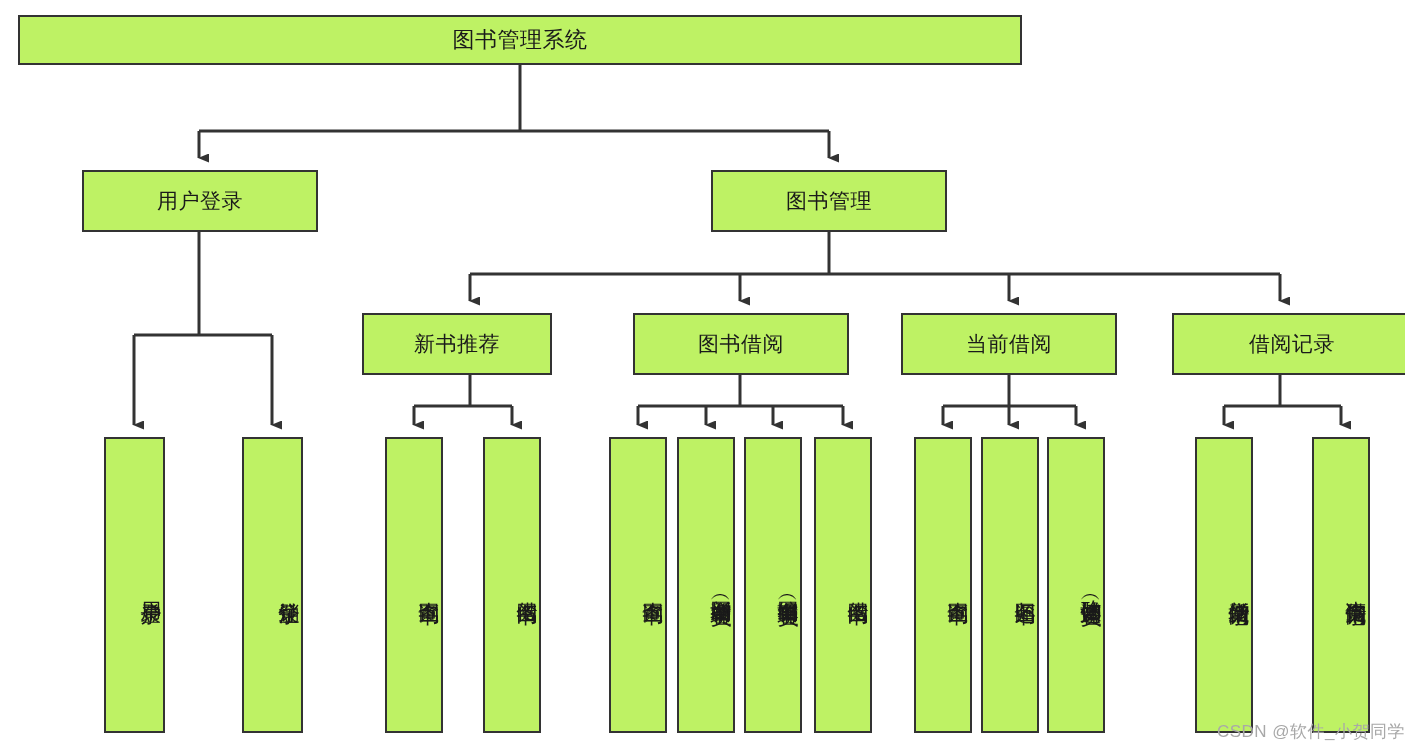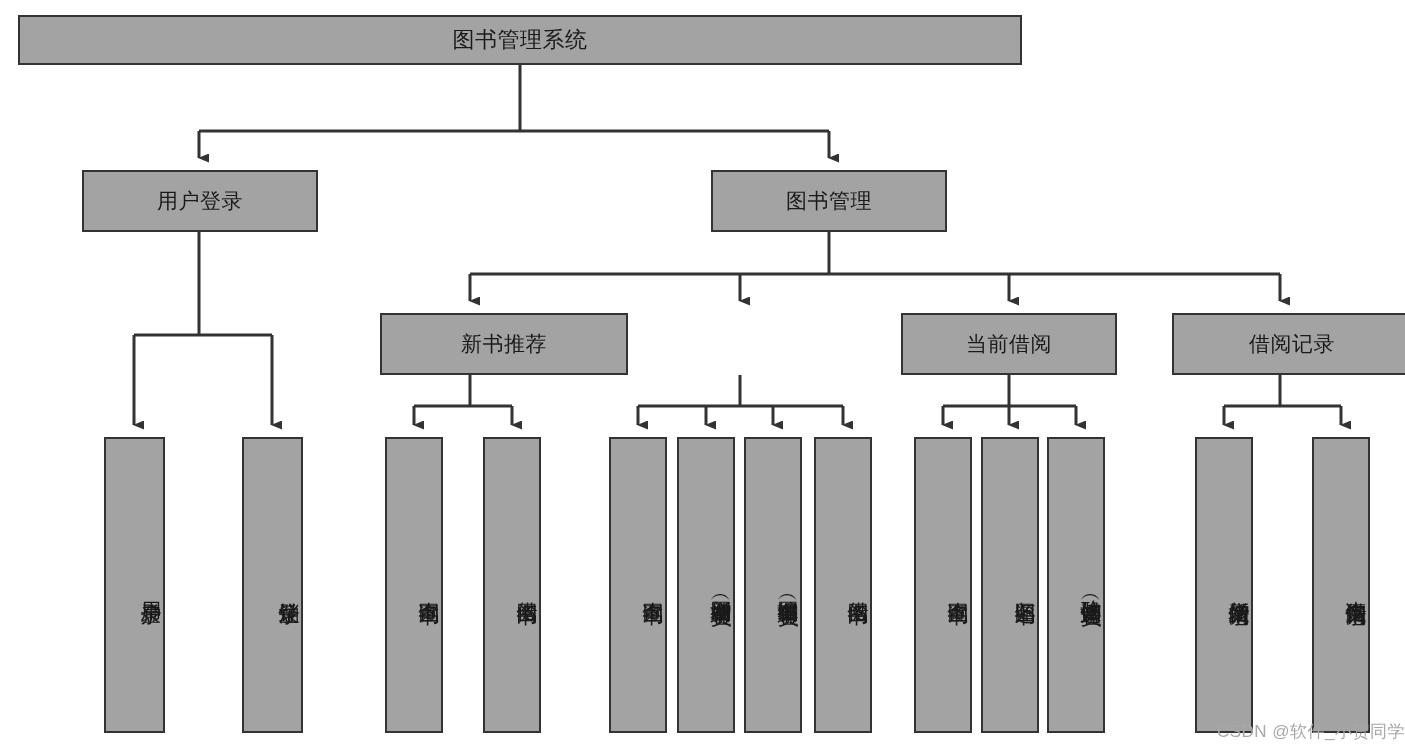--- a/index.html
+++ b/index.html
@@ -23,21 +23,21 @@
     left: 0;
     top: 0;
     width: 1405px;
     height: 747px;
     display: block;
   }
   .node-box {
     position: absolute;
     box-sizing: border-box;
     border: 2.5px solid #333333;
-    background: #a3a3a3;
+    background: #bef264;
     display: flex;
     align-items: center;
     justify-content: center;
     color: #1a1a1a;
     line-height: 1.12;
   }
   .node-box.horizontal {
     writing-mode: horizontal-tb;
     font-size: 21px;
     letter-spacing: 0.5px;
@@ -134,22 +134,25 @@
     <span class="node-label">图书管理系统</span>
   </div>
 
   <div class="node-box horizontal" style="left:82px; top:170px; width:236px; height:62px;">
     <span class="node-label">用户登录</span>
   </div>
   <div class="node-box horizontal" style="left:711px; top:170px; width:236px; height:62px;text-align:center;">
     <span class="node-label">图书管理</span>
   </div>
 
-  <div class="node-box horizontal" style="left:380px; top:313px; width:248px; height:62px;">
+  <div class="node-box horizontal" style="left:362px; top:313px; width:190px; height:62px;">
     <span class="node-label">新书推荐</span>
+  </div>
+  <div class="node-box horizontal" style="left:633px; top:313px; width:216px; height:62px;">
+    <span class="node-label">图书借阅</span>
   </div>
   <div class="node-box horizontal" style="left:901px; top:313px; width:216px; height:62px;">
     <span class="node-label">当前借阅</span>
   </div>
   <div class="node-box horizontal" style="left:1172px; top:313px; width:240px; height:62px;text-align:center;">
     <span class="node-label">借阅记录</span>
   </div>
 
   <div class="node-box vertical" style="left:104px; top:437px; width:61px; height:296px;">
     <span class="node-label">用户登录</span>

